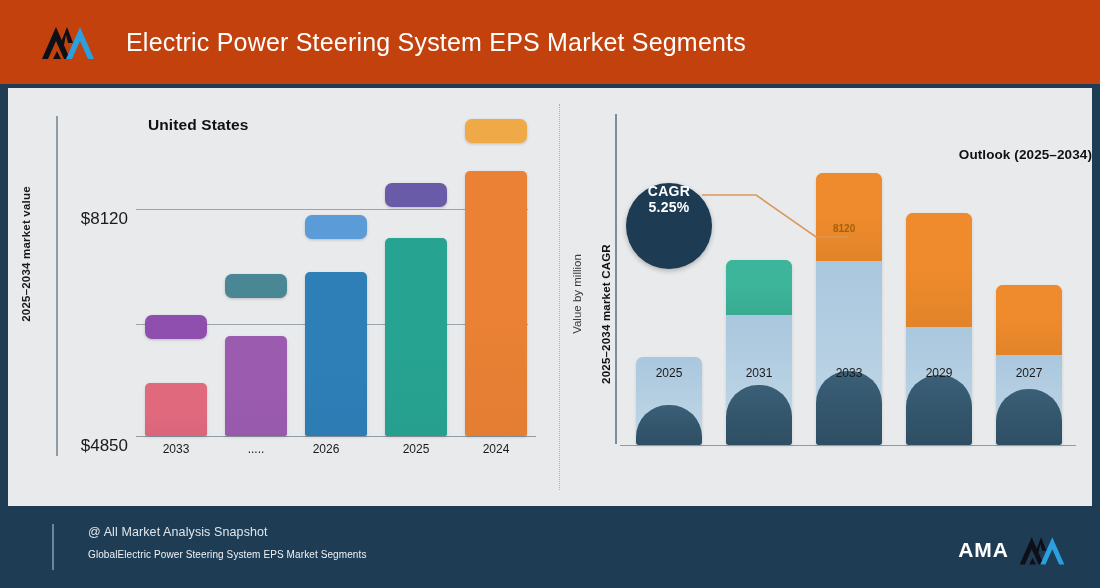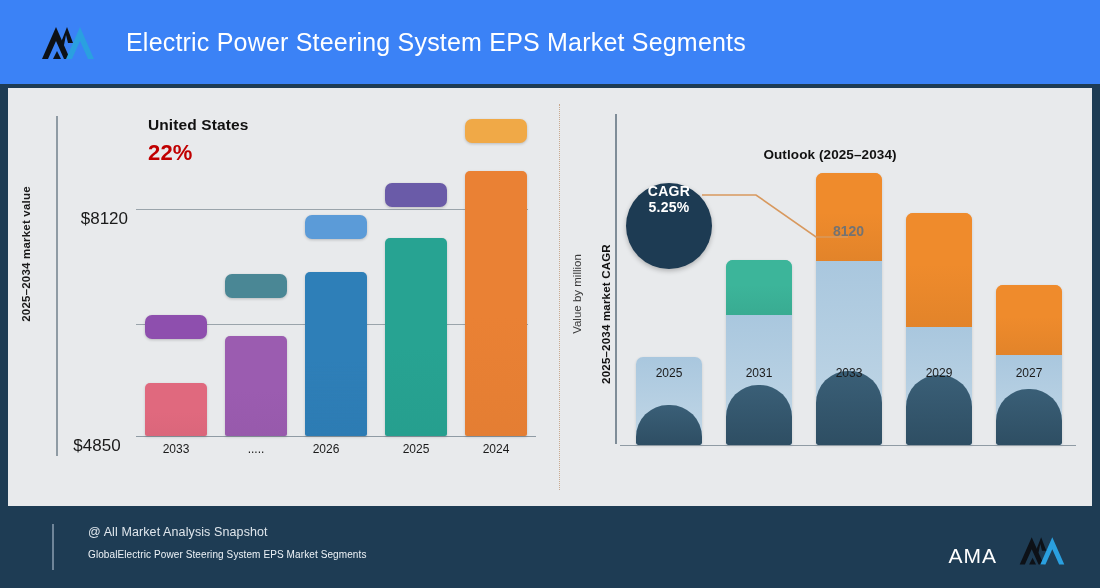--- a/index.html
+++ b/index.html
@@ -7,21 +7,21 @@
   body {
     font-family:"Liberation Sans", sans-serif;
     background:#1e3c54;
     overflow:hidden;
   }
   .page { position:relative; width:1100px; height:588px; background:#1e3c54; }
 
   
   .header {
     position:absolute; left:0; top:0; width:1100px; height:84px;
-    background:#3b82f6;
+    background:#c2410c;
     display:flex; align-items:center;
   }
   .logo-mark { margin-left:40px; width:56px; height:42px; flex:0 0 auto; }
   .header-title {
     margin-left:30px;
     color:#ffffff;
     font-size:25px;
     font-weight:400;
     letter-spacing:.2px;
     white-space:nowrap;
@@ -117,40 +117,40 @@
   .right-panel { position:absolute; left:560px; top:0; width:524px; height:418px; }
   .axis-vert-line-r {
     position:absolute; left:47px; top:26px; width:1.5px; height:330px;
     background:#7f8d98;
   }
   .r-title {
     position:absolute; left:0; top:28px; width:524px; text-align:center;
     font-size:19px; font-weight:bold; color:#111; letter-spacing:.1px;
   }
   .r-sub {
-    position:absolute; left:0; top:59px; width:524px; text-align:center;
+    position:absolute; left:0; top:59px; width:524px; text-align:right;
     font-size:13.5px; font-weight:bold; color:#111; letter-spacing:.1px;
   }
 
   .cagr-circle {
     position:absolute; left:58px; top:95px;
     width:86px; height:86px; border-radius:50%;
     background:#1d3b53;
     display:flex; flex-direction:column; align-items:center; justify-content:flex-start;
     color:#fff; box-shadow:0 2px 5px rgba(0,0,0,.25);
     z-index:5;
   }
   .cagr-lbl { font-size:14px; font-weight:bold; letter-spacing:.3px; line-height:1.15; }
   .cagr-val { font-size:14px; font-weight:bold; letter-spacing:.3px; line-height:1.15; }
 
   .connector { position:absolute; left:130px; top:95px; width:160px; height:80px; z-index:4; }
 
   .value-annot {
     position:absolute; left:265px; top:135px;
-    font-size:14px; font-weight:bold; color:#737373; z-index:6;
+    font-size:10px; font-weight:bold; color:#a16207; z-index:6;
   }
 
   .bars-right { position:absolute; left:58px; top:85px; width:448px; height:272px; }
   .rbargroup { position:absolute; bottom:0; width:66px; }
   .rbar {
     position:absolute; bottom:0; left:0; width:66px;
     border-radius:7px 7px 2px 2px; overflow:hidden;
     box-shadow:0 1px 3px rgba(0,0,0,.14);
   }
   .seg { position:absolute; left:0; width:66px; }
@@ -175,21 +175,21 @@
   .footer-l1 {
     position:absolute; left:88px; top:19px;
     font-size:12.5px; color:#dfe6ec; letter-spacing:.1px;
   }
   .footer-l2 {
     position:absolute; left:88px; top:43px;
     font-size:10px; color:#eef3f7; letter-spacing:.1px;
   }
   .footer-brand {
     position:absolute; right:34px; top:26px;
-    display:flex; align-items:flex-end; gap:21px;
+    display:flex; align-items:center; gap:9px;font-weight:bold;
   }
   .brand-text { color:#fff; font-size:21px; letter-spacing:1px; }
 </style>
 </head>
 <body>
 
 <div class="page">
 
   <div class="header">
     <svg class="logo-mark" viewBox="0 0 56 42">
@@ -204,31 +204,30 @@
   <div class="card">
 
     <div class="left-panel">
 
       <div class="axis-vert-line"></div>
 
       <div class="ylabel-left">2025–2034 market value</div>
 
       <div class="us-block">
         <div class="us-title">United States</div>
-        <div class="us-pct">22%</div>
       </div>
 
       <div class="gridline g-top"></div>
       <div class="gridline g-mid"></div>
 
       <div class="ytick-wrap ytick-top">
         <div class="ytick" style="position:static;text-align:right;transform:none;">$8120</div>
       </div>
       <div class="ytick-wrap ytick-bot">
-        <div class="ytick" style="position:static;text-align:center;transform:none;">$4850</div>
+        <div class="ytick" style="position:static;text-align:right;transform:none;">$4850</div>
       </div>
 
       <div class="baseline"></div>
 
       <div class="bars-left" id="left-bars">
           <div class="bargroup" style="left: 9px;">
             <div class="bar-main" style="height: 52.6582px; background: linear-gradient(rgb(224, 105, 126) 0%, rgb(224, 105, 126) 55%, rgba(0, 0, 0, 0.06) 160%), rgb(224, 105, 126);"></div>
             <div class="bar-cap" style="bottom: 96.557px; background: rgb(142, 79, 174);"></div>
           </div>
           <div class="bargroup" style="left: 89px;">

